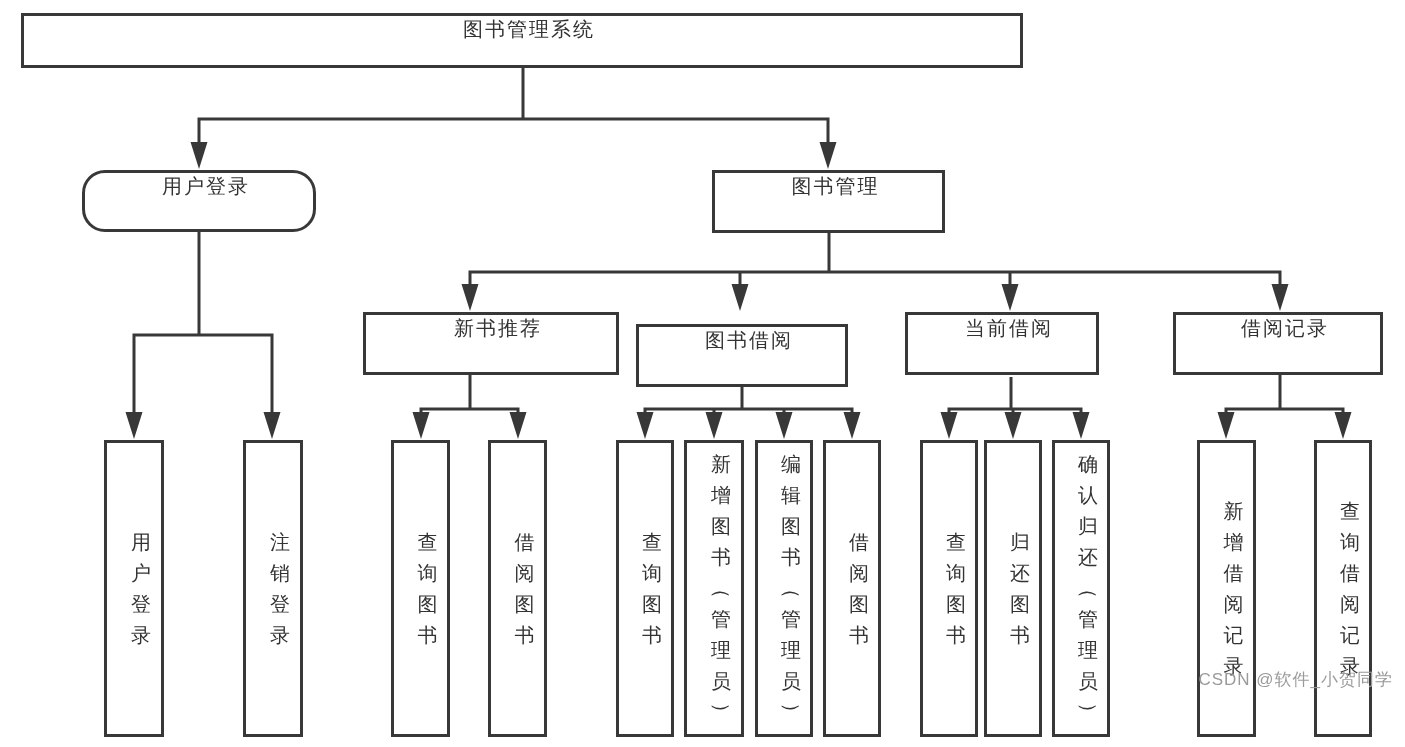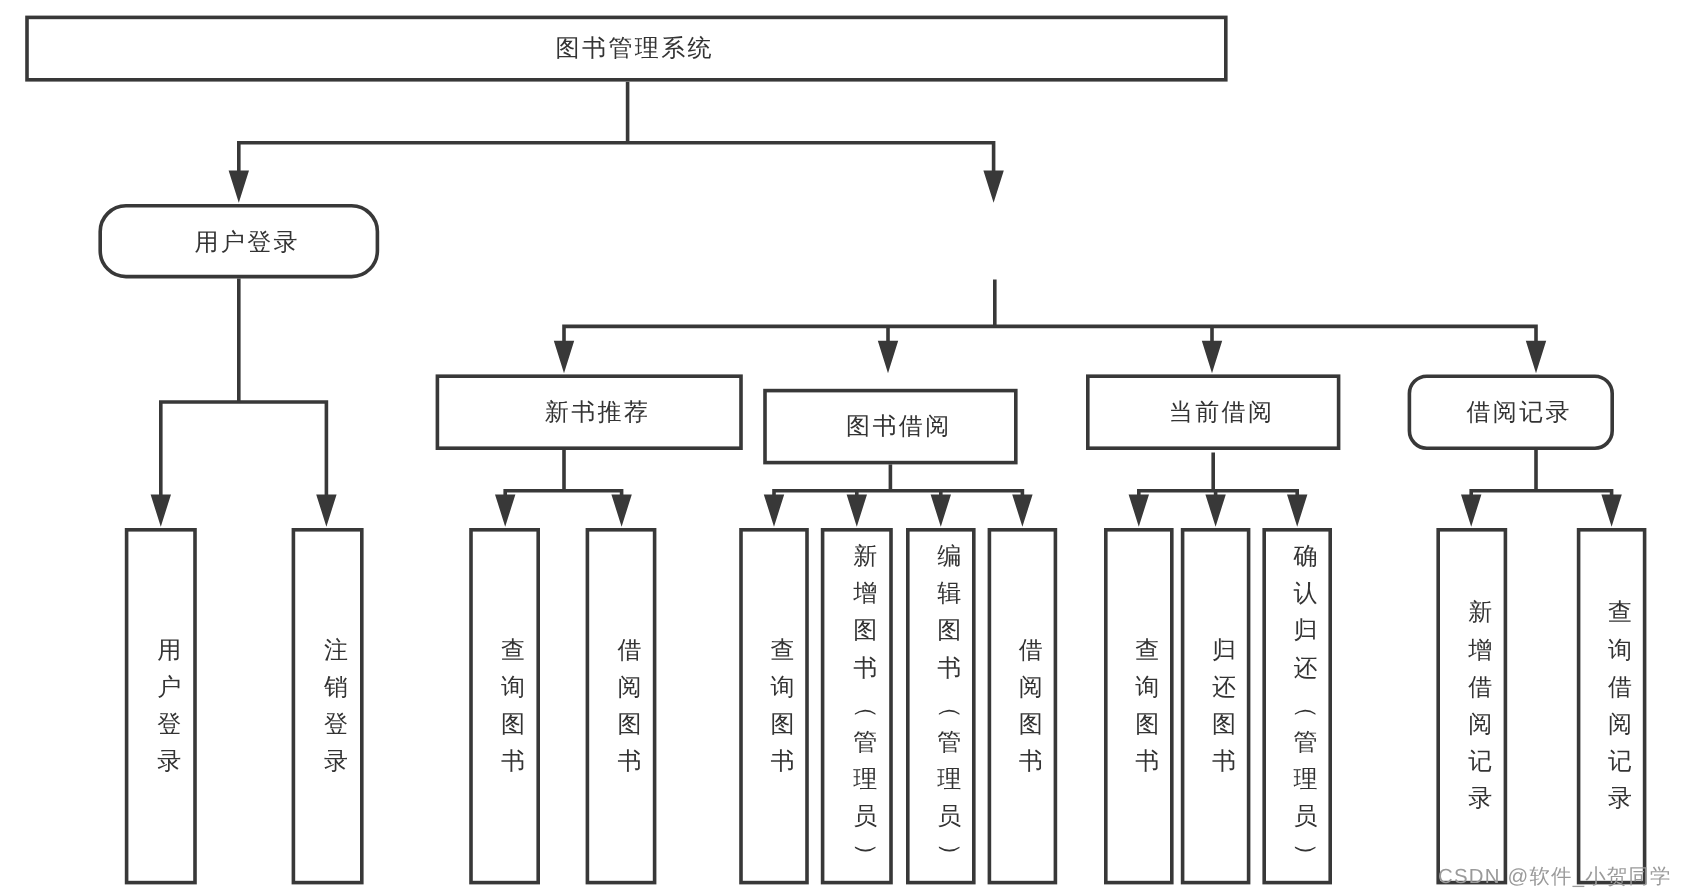--- a/index.html
+++ b/index.html
@@ -7,29 +7,29 @@
     position:relative;width:1405px;height:747px;overflow:hidden;
     background:var(--background,#ffffff);
     font-family:"Liberation Sans","DejaVu Sans",sans-serif;
     color:var(--text,#333333);
   }
   .connector-svg{position:absolute;left:0;top:0;z-index:1;}
   .box{
     position:absolute;box-sizing:border-box;z-index:2;
     background:var(--background,#ffffff);
     border:3px solid var(--line,#383838);
-    display:flex;align-items:center;justify-content:center;padding-left:14px;
+    display:flex;justify-content:center;padding-left:14px;
   }
   .hbox .label{font-size:20px;letter-spacing:2px;white-space:nowrap;color:var(--text,#333333);}
   .leaf{flex-direction:column;}
   .leaf .vlabel{display:flex;flex-direction:column;align-items:center;}
   .vchar{display:block;height:31px;line-height:31px;font-size:20px;text-align:center;color:var(--text,#333333);}
   .vchar.rot{transform:rotate(90deg);}
   .watermark{
-    position:absolute;right:12px;top:719px;z-index:5;
+    position:absolute;right:12px;top:668px;z-index:5;
     font-size:17px;letter-spacing:1px;white-space:nowrap;
     color:var(--watermark,#9a9a9a);
   }
 </style>
 </head>
 <body>
 
 <div class="stage">
 
   <svg class="connector-svg" width="1405" height="747" viewBox="0 0 1405 747" aria-hidden="true">
@@ -63,31 +63,34 @@
              M1334.5 412 L1351.5 412 L1343 439 Z"></path>
   </svg>
 
   <div class="box hbox" style="left:21px;top:13px;width:1002px;height:55px;">
     <span class="label">图书管理系统</span>
   </div>
 
   <div class="box hbox" style="left:82px;top:170px;width:234px;height:62px;border-radius:23px;">
     <span class="label">用户登录</span>
   </div>
+  <div class="box hbox" style="left:712px;top:170px;width:233px;height:63px;">
+    <span class="label">图书管理</span>
+  </div>
 
   <div class="box hbox" style="left:363px;top:312px;width:256px;height:63px;">
     <span class="label">新书推荐</span>
   </div>
   <div class="box hbox" style="left:636px;top:324px;width:212px;height:63px;">
     <span class="label">图书借阅</span>
   </div>
-  <div class="box hbox" style="left:905px;top:312px;width:212px;height:63px;">
+  <div class="box hbox" style="left:905px;top:312px;width:194px;height:63px;">
     <span class="label">当前借阅</span>
   </div>
-  <div class="box hbox" style="left:1173px;top:312px;width:172px;height:63px;border-radius:16px;">
+  <div class="box hbox" style="left:1173px;top:312px;width:210px;height:63px;">
     <span class="label">借阅记录</span>
   </div>
 
   <div class="box leaf" style="left:104px;top:440px;width:60px;height:297px;">
     <div class="vlabel">
         <span class="vchar">用</span>
         <span class="vchar">户</span>
         <span class="vchar">登</span>
         <span class="vchar">录</span>
       </div>

